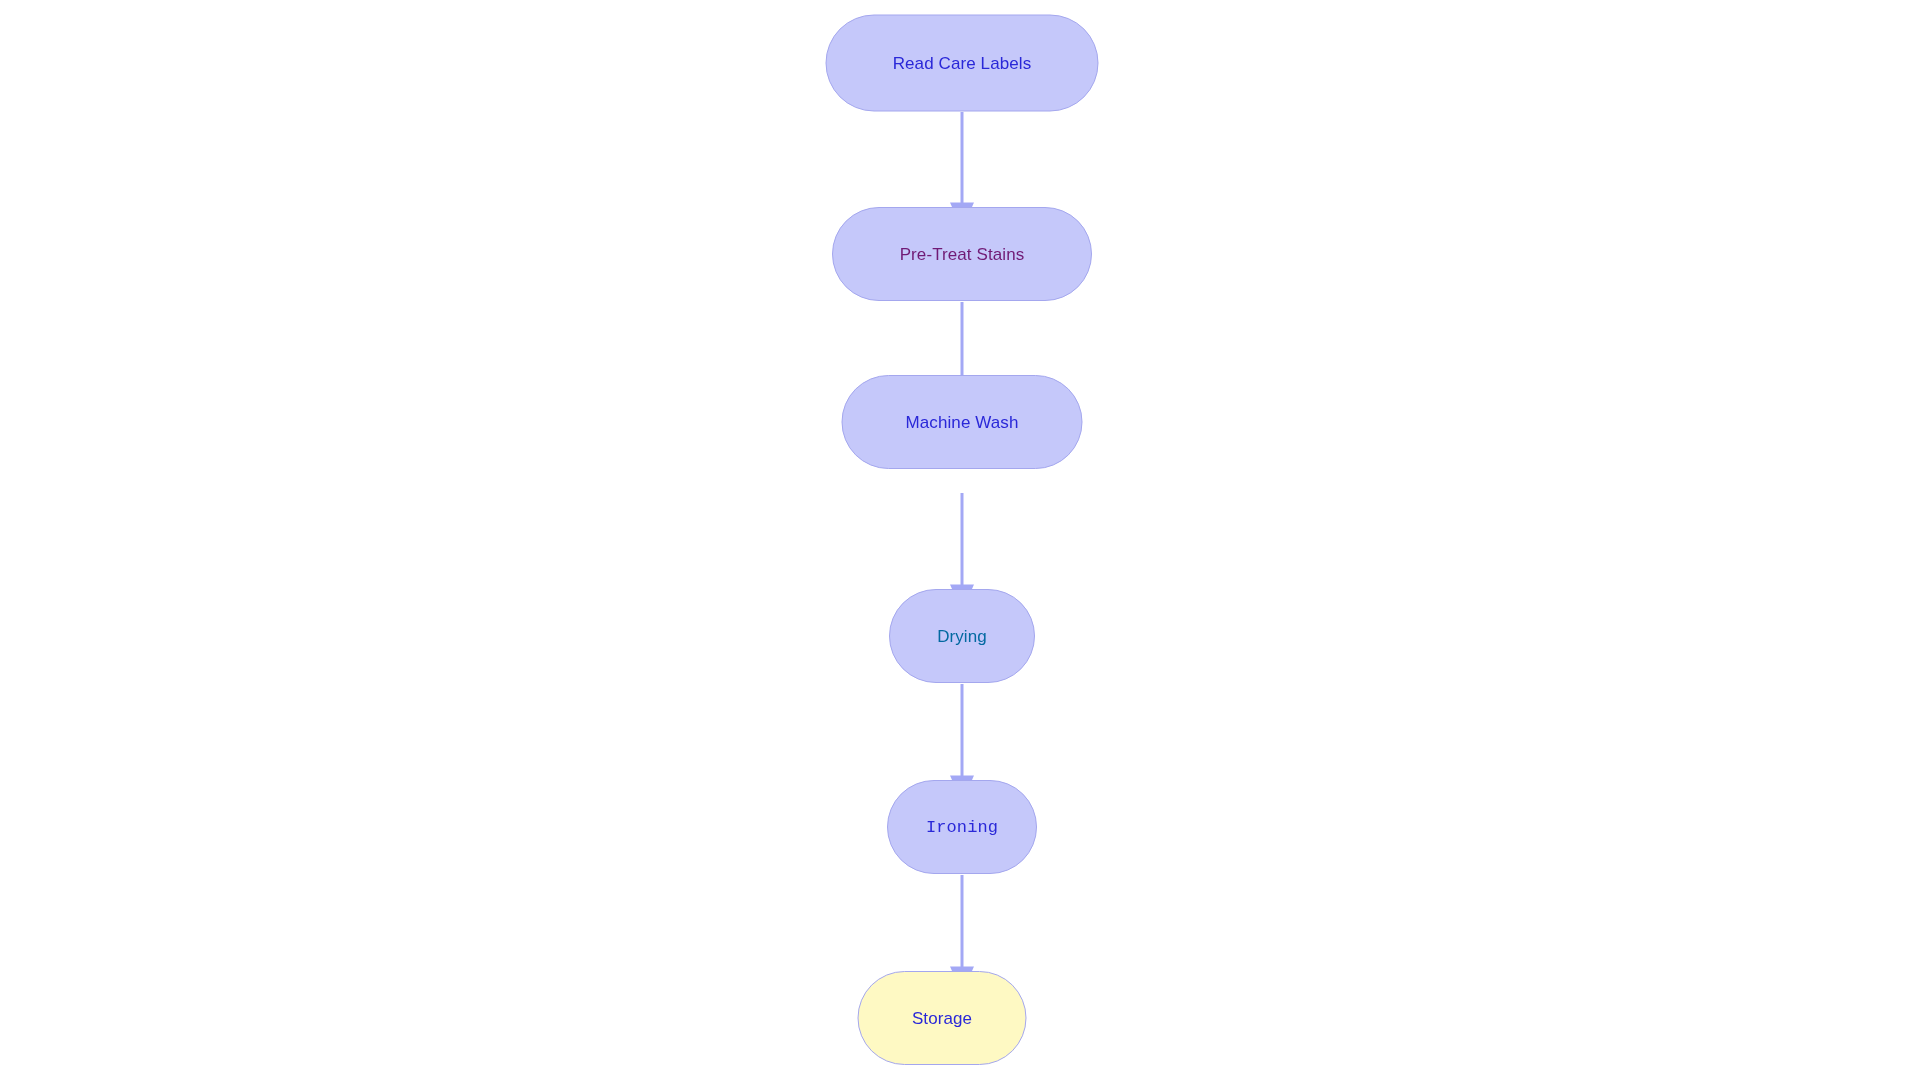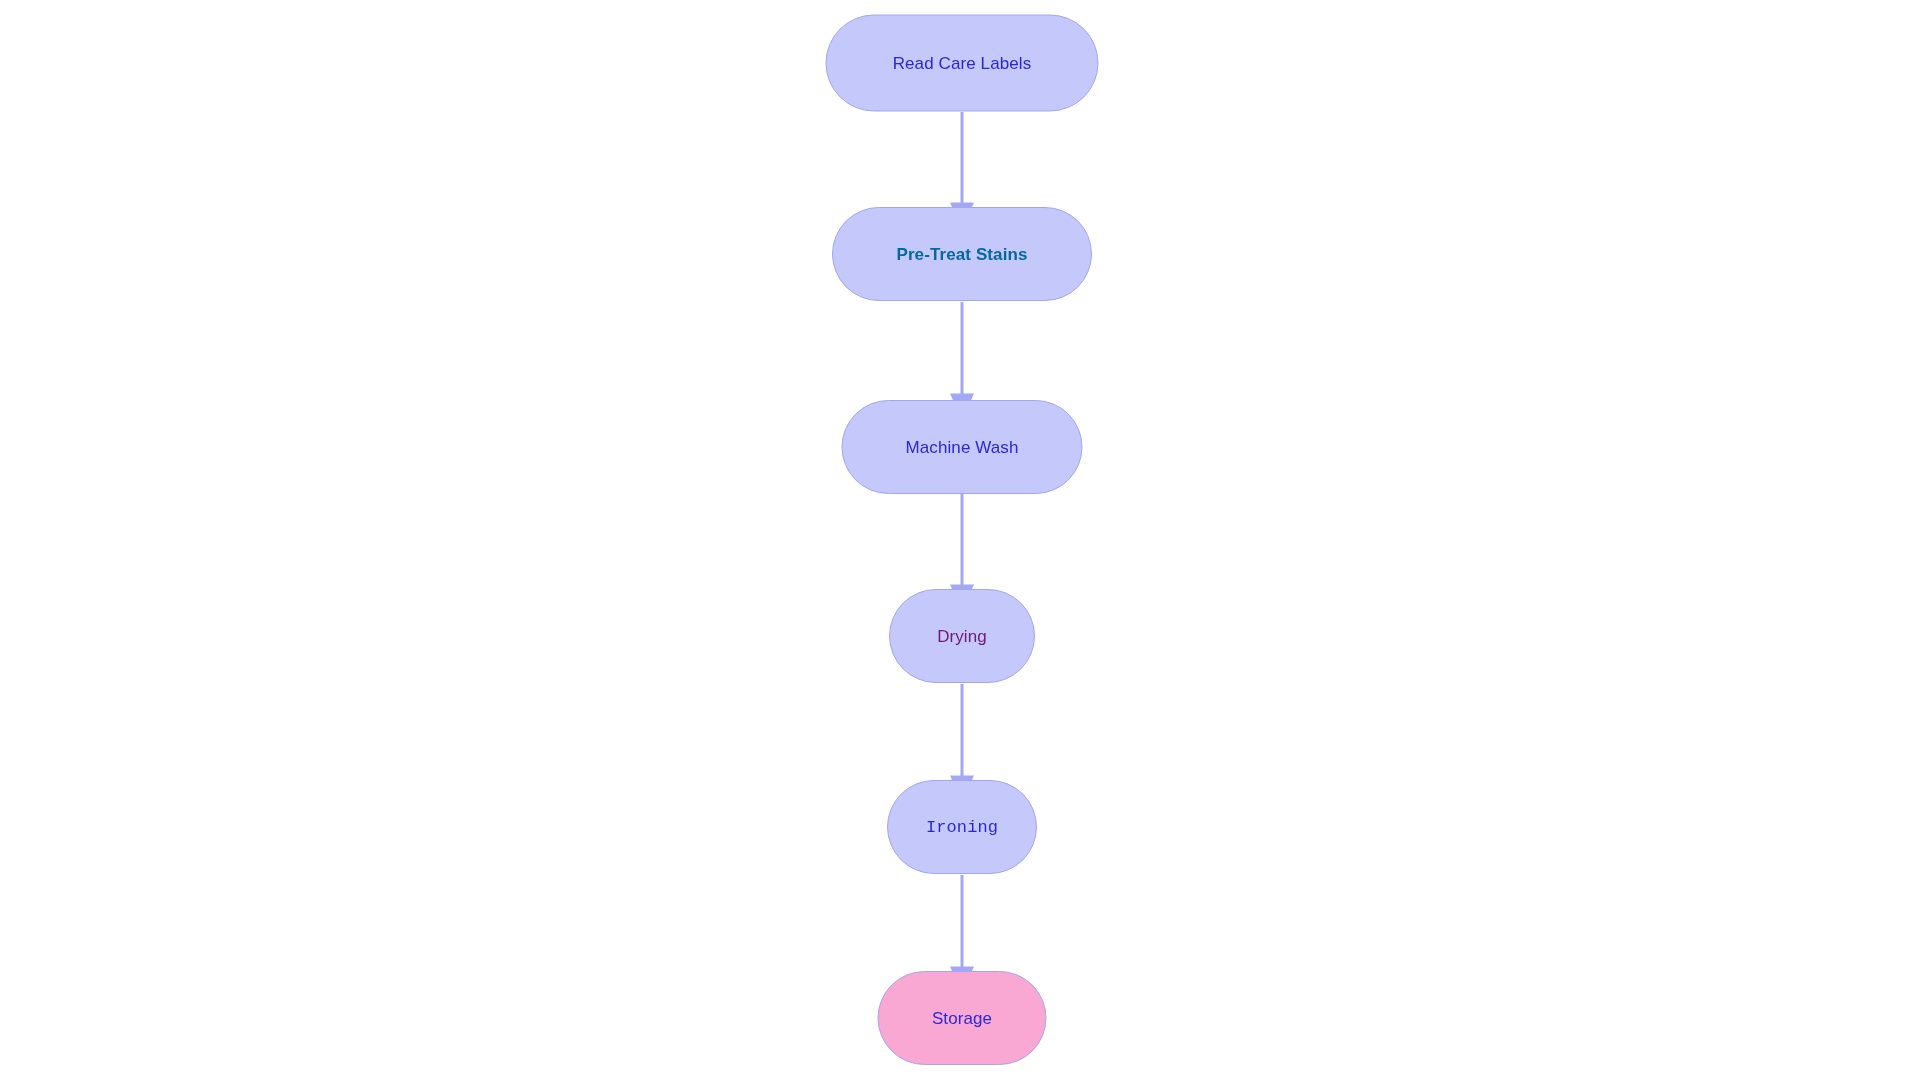--- a/index.html
+++ b/index.html
@@ -66,29 +66,29 @@
         <line x1="962" y1="684" x2="962" y2="779" stroke="#a3a8f5" stroke-width="3" marker-end="url(#arrowhead)"></line>
         <line x1="962" y1="875" x2="962" y2="970" stroke="#a3a8f5" stroke-width="3" marker-end="url(#arrowhead)"></line>
       </g>
   </svg>
 
   <div id="nodes-group">
       <div class="node" style="left: 962px; top: 63px; width: 273px; height: 97px; background: rgb(197, 200, 250); border-color: rgb(164, 167, 238);">
         <span class="node-label" style="color: rgb(42, 40, 216);">Read Care Labels</span>
       </div>
       <div class="node" style="left: 962px; top: 254px; width: 260px; height: 94px; background: rgb(197, 200, 250); border-color: rgb(164, 167, 238);">
-        <span class="node-label" style="color: #0369a1; font-weight: bold;">Pre-Treat Stains</span>
+        <span class="node-label" style="color: #701a75;">Pre-Treat Stains</span>
       </div>
-      <div class="node" style="left: 962px; top: 447px; width: 241px; height: 94px; background: rgb(197, 200, 250); border-color: rgb(164, 167, 238);">
+      <div class="node" style="left: 962px; top: 422px; width: 241px; height: 94px; background: rgb(197, 200, 250); border-color: rgb(164, 167, 238);">
         <span class="node-label" style="color: rgb(42, 40, 216);">Machine Wash</span>
       </div>
       <div class="node" style="left: 962px; top: 636px; width: 146px; height: 94px; background: rgb(197, 200, 250); border-color: rgb(164, 167, 238);">
-        <span class="node-label" style="color: #701a75;">Drying</span>
+        <span class="node-label" style="color: #0369a1;">Drying</span>
       </div>
       <div class="node" style="left: 962px; top: 827px; width: 150px; height: 94px; background: rgb(197, 200, 250); border-color: rgb(164, 167, 238);">
         <span class="node-label" style="color: rgb(42, 40, 216); font-family: Liberation Mono, monospace;">Ironing</span>
       </div>
-      <div class="node" style="left: 962px; top: 1018px; width: 169px; height: 94px; background: #f9a8d4; border-color: rgb(164, 167, 238);">
+      <div class="node" style="left: 942px; top: 1018px; width: 169px; height: 94px; background: #fef9c3; border-color: rgb(164, 167, 238);">
         <span class="node-label" style="color: rgb(42, 40, 216);">Storage</span>
       </div>
     </div>
 
 </div>
 
 </body></html>

